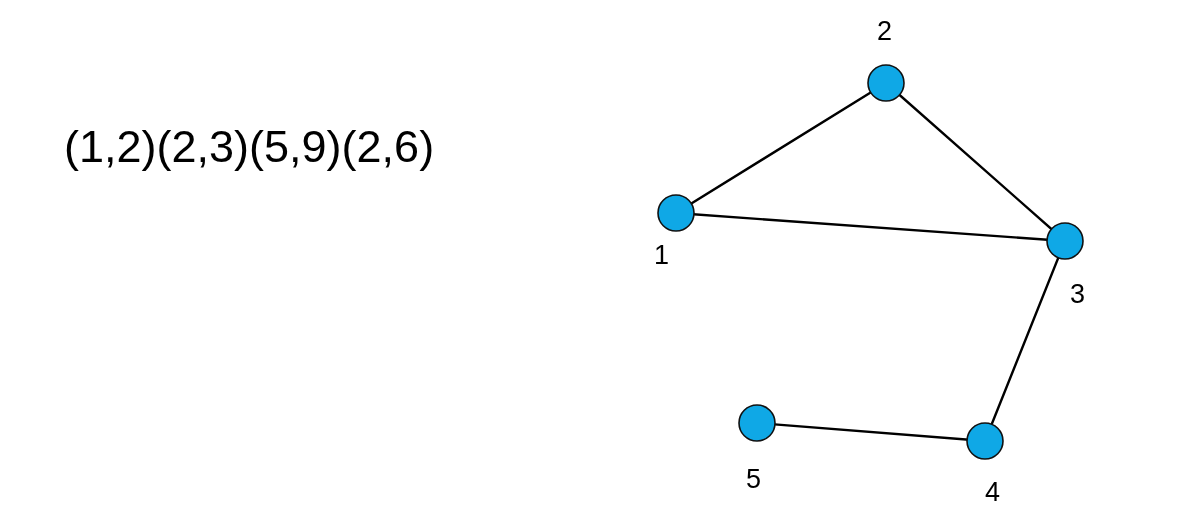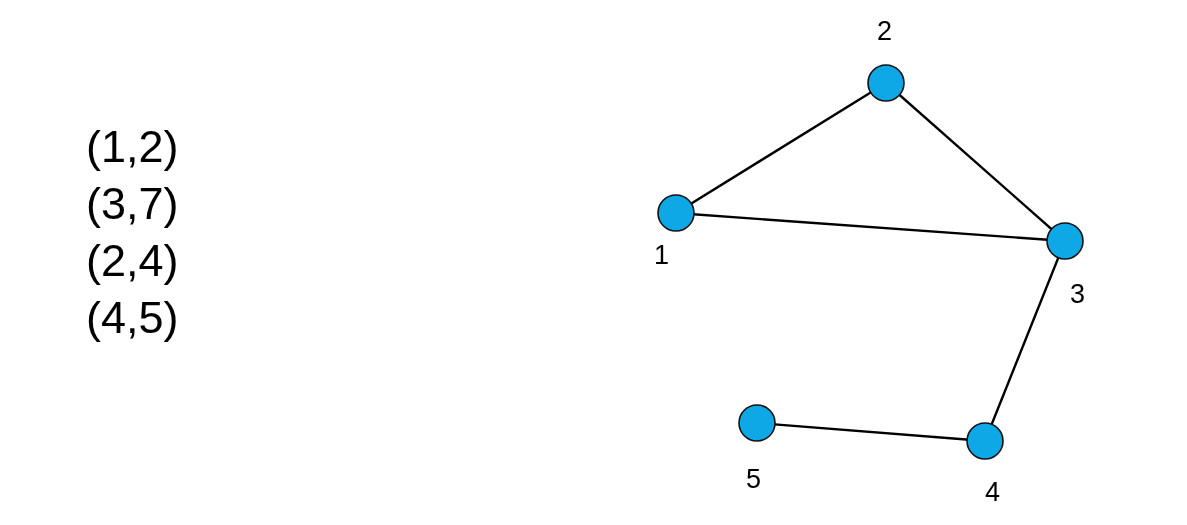--- a/index.html
+++ b/index.html
@@ -25,22 +25,21 @@
     height: 525px;
   }
 
   
   #edge-list {
     position: absolute;
     left: 64px;
     top: 118px;
     width: 200px;
     display: flex;
-    flex-direction: column;
-    margin-left: 22px;
+    flex-direction: row;
   }
   .edge-list-item {
     font-family: "Liberation Sans", sans-serif;
     font-size: 45px;
     line-height: 57px;
     color: #000000;
     white-space: pre;
     letter-spacing: 0px;
   }
 
@@ -78,23 +77,23 @@
     dominant-baseline: alphabetic;
   }
 </style>
 </head>
 <body style="background: rgb(255, 255, 255);">
 
 <div id="stage">
 
   <div id="edge-list">
     <div class="edge-list-item">(1,2)</div>
-    <div class="edge-list-item">(3,7)</div>
-    <div class="edge-list-item">(2,4)</div>
-    <div class="edge-list-item">(4,5)</div>
+    <div class="edge-list-item">(2,3)</div>
+    <div class="edge-list-item">(5,9)</div>
+    <div class="edge-list-item">(2,6)</div>
   </div>
 
   <div id="graph-panel">
     <svg id="graph-svg" viewBox="0 0 587 525" xmlns="http://www.w3.org/2000/svg">
 
       <g>
         <line class="graph-edge" x1="76" y1="213" x2="286" y2="83" stroke="#000000"></line>
         <line class="graph-edge" x1="286" y1="83" x2="465" y2="241" stroke="#000000"></line>
         <line class="graph-edge" x1="76" y1="213" x2="465" y2="241" stroke="#000000"></line>
         <line class="graph-edge" x1="465" y1="241" x2="385" y2="441" stroke="#000000"></line>

